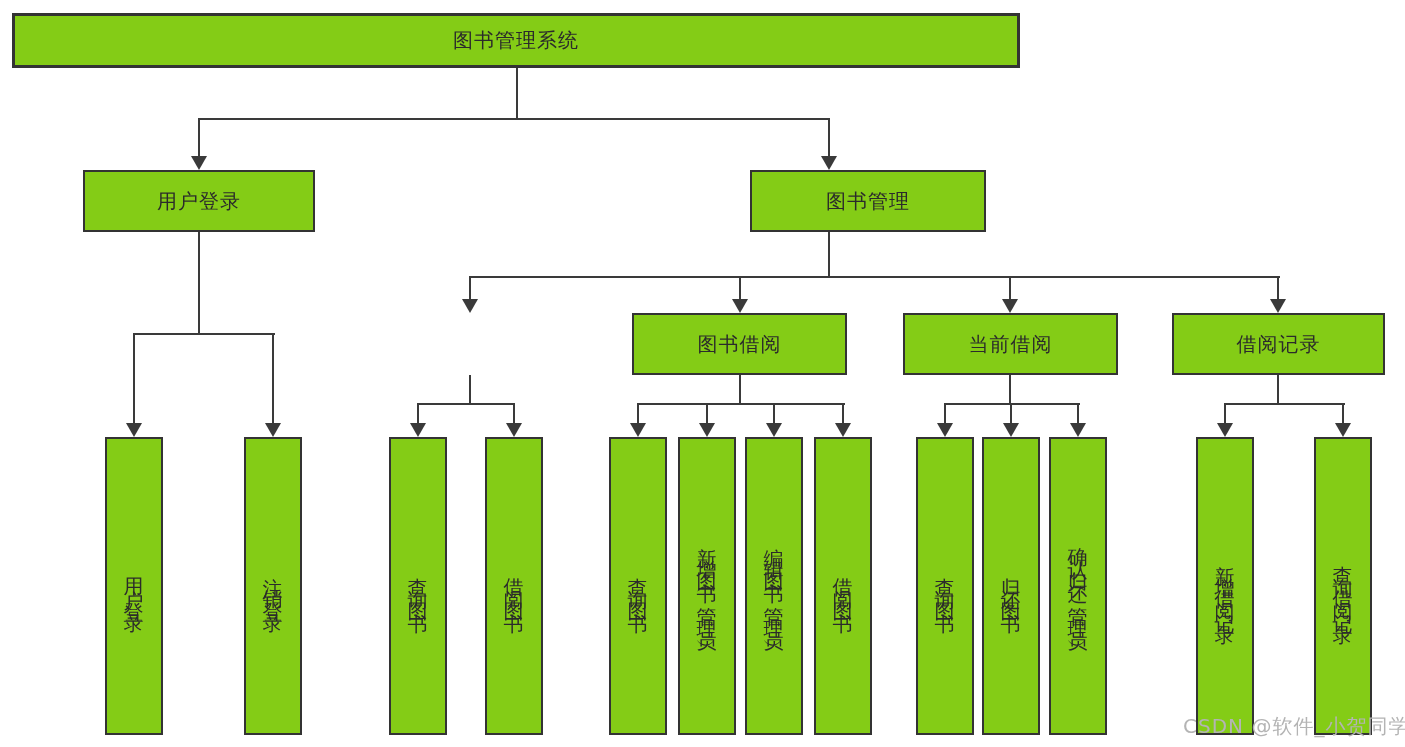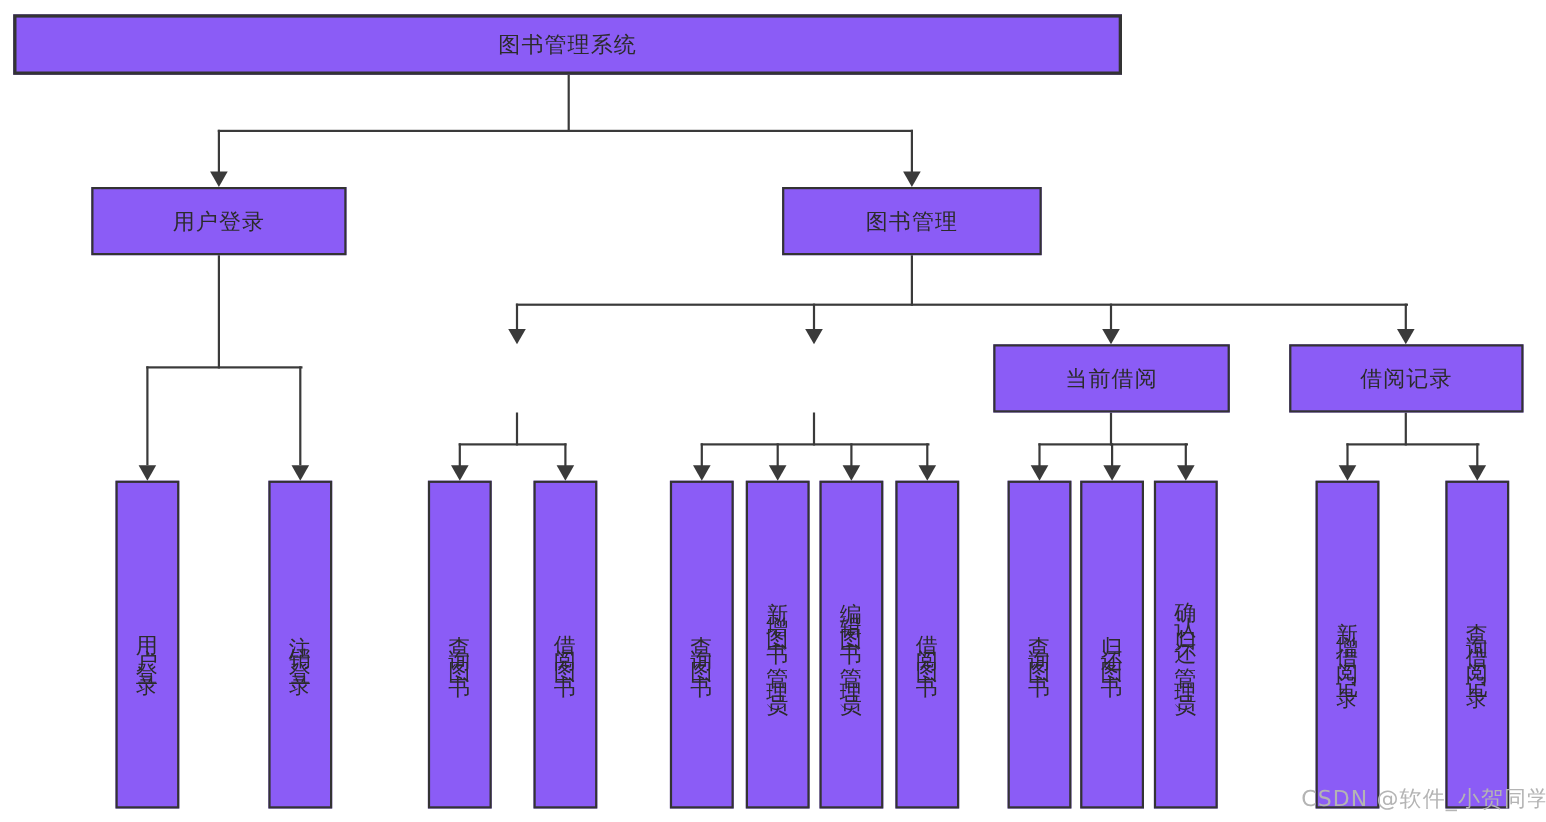--- a/index.html
+++ b/index.html
@@ -1,21 +1,21 @@
 <!DOCTYPE html>
 <html><head>
 <meta charset="utf-8">
 <style>
   html,body{margin:0;padding:0;background:#ffffff;}
   .stage{
     position:relative;width:1405px;height:747px;background:#ffffff;overflow:hidden;
     font-family:"DejaVu Sans","Liberation Sans",sans-serif;color:#2b2b2b;
   }
   .box{
-    position:absolute;background:#8b5cf6;border:2px solid #333333;box-sizing:border-box;
+    position:absolute;background:#84cc16;border:2px solid #333333;box-sizing:border-box;
     display:flex;align-items:center;justify-content:center;
     font-size:20px;letter-spacing:1px;z-index:2;
   }
   .root{border-width:3px;}
   .leaf{
     writing-mode:vertical-rl;text-orientation:mixed;
     letter-spacing:12px;display:grid;place-items:center;
     font-size:20px;line-height:1;
   }
   .v{position:absolute;width:2px;background:#3a3a3a;z-index:1;}
@@ -28,22 +28,23 @@
   }
 </style>
 </head>
 <body>
 
 <div class="stage">
 
   <div class="box root" style="left:12px;top:13px;width:1008px;height:55px;">图书管理系统</div>
 
   <div class="box" style="left:83px;top:170px;width:232px;height:62px;">用户登录</div>
-  <div class="box" style="left:711px;top:170px;width:236px;height:62px;">图书管理</div>
+  <div class="box" style="left:750px;top:170px;width:236px;height:62px;">图书管理</div>
 
+  <div class="box" style="left:632px;top:313px;width:215px;height:62px;">图书借阅</div>
   <div class="box" style="left:903px;top:313px;width:215px;height:62px;">当前借阅</div>
   <div class="box" style="left:1172px;top:313px;width:213px;height:62px;">借阅记录</div>
 
   <div class="box leaf" style="left:105px;top:437px;width:58px;height:298px;">用户登录</div>
   <div class="box leaf" style="left:244px;top:437px;width:58px;height:298px;">注销登录</div>
 
   <div class="box leaf" style="left:389px;top:437px;width:58px;height:298px;">查询图书</div>
   <div class="box leaf" style="left:485px;top:437px;width:58px;height:298px;">借阅图书</div>
 
   <div class="box leaf" style="left:609px;top:437px;width:58px;height:298px;">查询图书</div>

